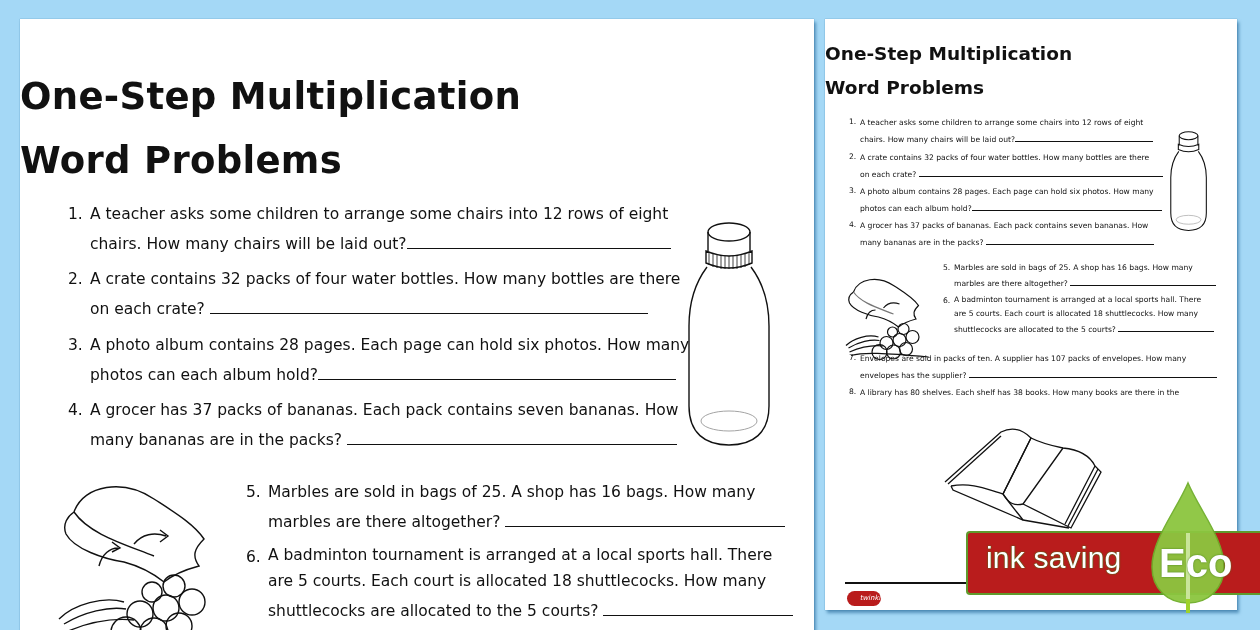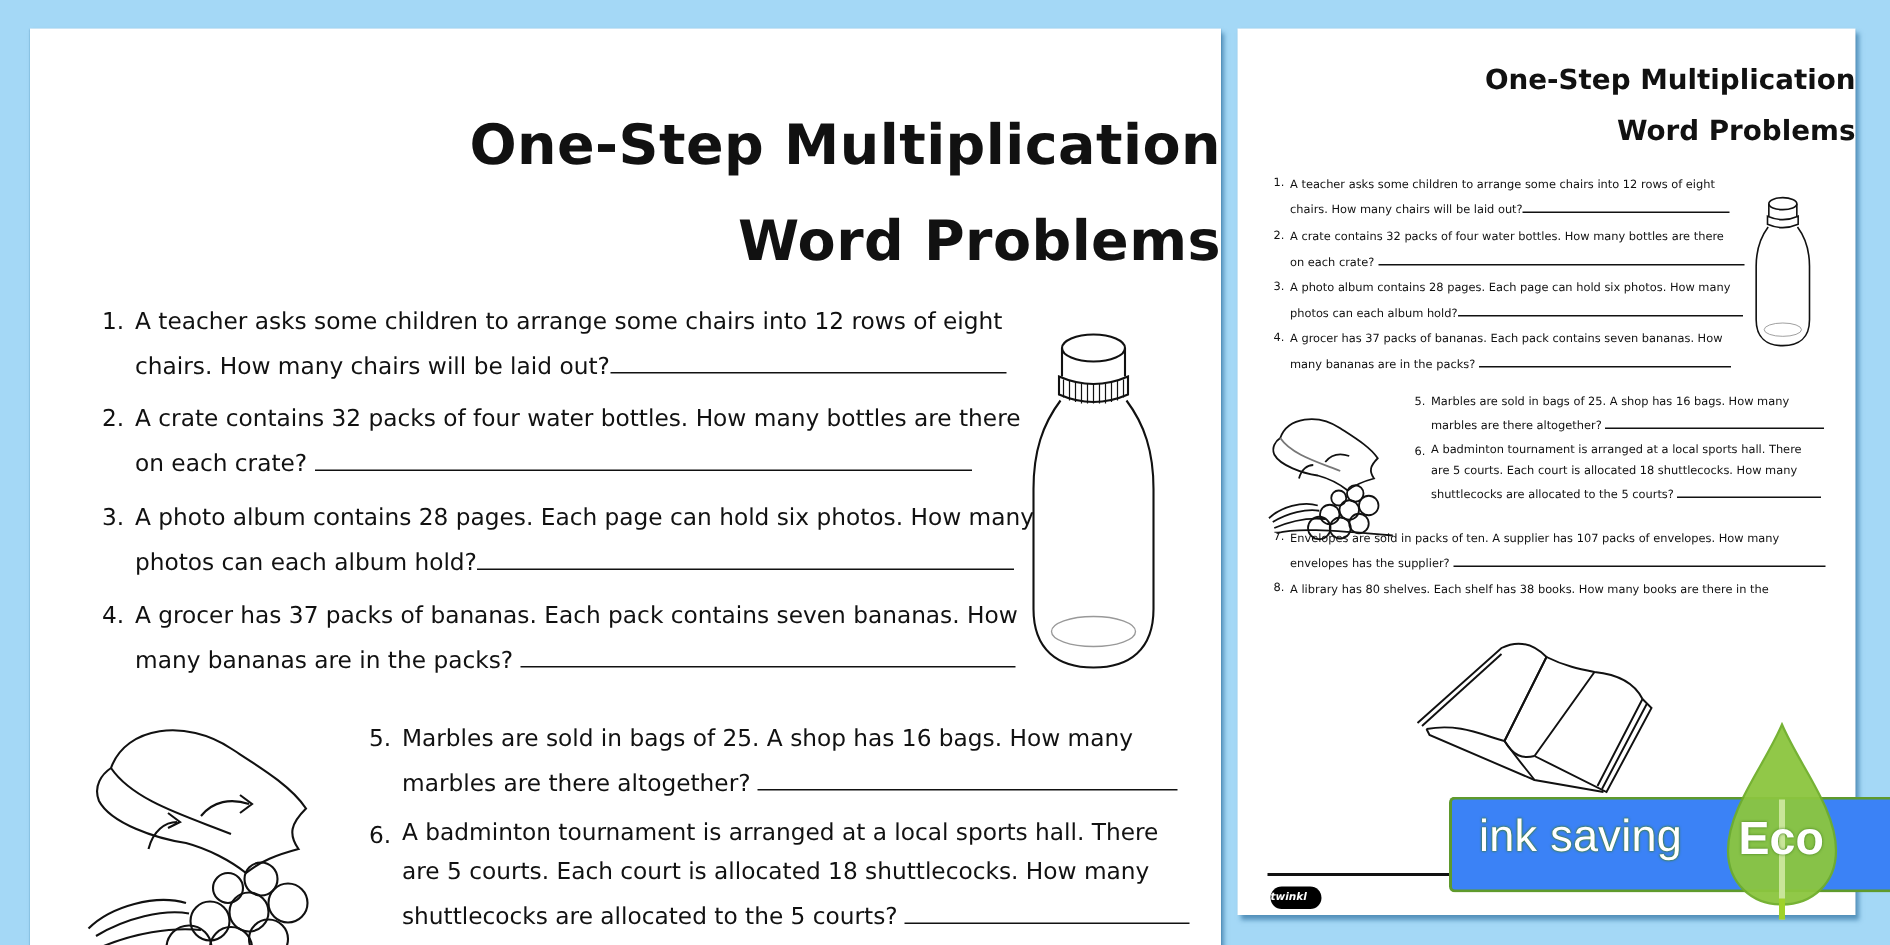--- a/index.html
+++ b/index.html
@@ -8,57 +8,57 @@
     background:#a4d8f6;
     font-family:"DejaVu Sans", sans-serif; color:#111;
   }
   .sheet {
     position:absolute; background:#fff;
     box-shadow: 2px 3px 3px rgba(20,90,140,0.55), 0 0 1px rgba(20,90,140,0.6);
   }
   #sheet-large { left:20px; top:19px; width:794px; height:640px; }
   #sheet-small { left:825px; top:19px; width:412px; height:591px; }
 
-  .title { position:absolute; left:0; right:0; text-align:right; font-weight:bold; color:#111; }
+  .title { position:absolute; left:0; right:0; text-align:left; font-weight:bold; color:#111; }
   #sheet-large .title { top:46px; font-size:37px; line-height:64px; letter-spacing:0.3px; }
   #sheet-small .title { top:18px; font-size:18.5px; line-height:34px; }
 
   .q { position:absolute; }
   .q .num { position:absolute; left:0; top:0; }
   .q .line { display:block; white-space:nowrap; }
   .blank { display:inline-block; border-bottom:1.6px solid #111; vertical-align:baseline; }
 
   #sheet-large .q { font-size:15.5px; line-height:30px; }
   #sheet-large .q .txt { margin-left:22px; }
   #sheet-small .q { font-size:7.6px; line-height:15px; }
   #sheet-small .q .txt { margin-left:11px; }
   #sheet-small .blank { border-bottom-width:1px; }
 
   svg { position:absolute; overflow:visible; }
 
   .footer-line { position:absolute; height:2px; background:#111; }
   .twinkl-logo {
-    position:absolute; background:#000000; color:#fff; font-weight:bold;
-    border-radius:8px; text-align:left; font-style:italic;
+    position:absolute; background:#b91c1c; color:#fff; font-weight:normal;
+    border-radius:8px; text-align:right; font-style:italic;
   }
 
   #eco-banner {
     position:absolute; left:966px; top:531px; width:294px; height:64px;
-    background:#3b82f6; border:2px solid #5f9a2c; border-right:none;
+    background:#b91c1c; border:2px solid #5f9a2c; border-right:none;
     box-sizing:border-box; border-radius:4px 0 0 4px;
   }
   #eco-text {
     position:absolute; left:18px; top:8px; font-family:"Liberation Sans", sans-serif;
     font-size:30px; color:#fff; letter-spacing:0.2px;
     text-shadow: 0 0 2px #3f7a1a, 0 0 1px #3f7a1a;
   }
   #eco-leaf { left:1148px; top:481px; }
   #eco-label {
     position:absolute; left:1159px; top:541px; font-family:"Liberation Sans", sans-serif;
-    font-weight:bold; font-size:31px; color:#fff;
+    font-weight:bold; font-size:40px; color:#fff;
     text-shadow: 0 0 2px #3f7a1a;
   }
 </style>
 </head>
 <body>
 
 <div class="sheet" id="sheet-large">
   <div class="title">
     <div>One-Step Multiplication</div>
     <div>Word Problems</div>

